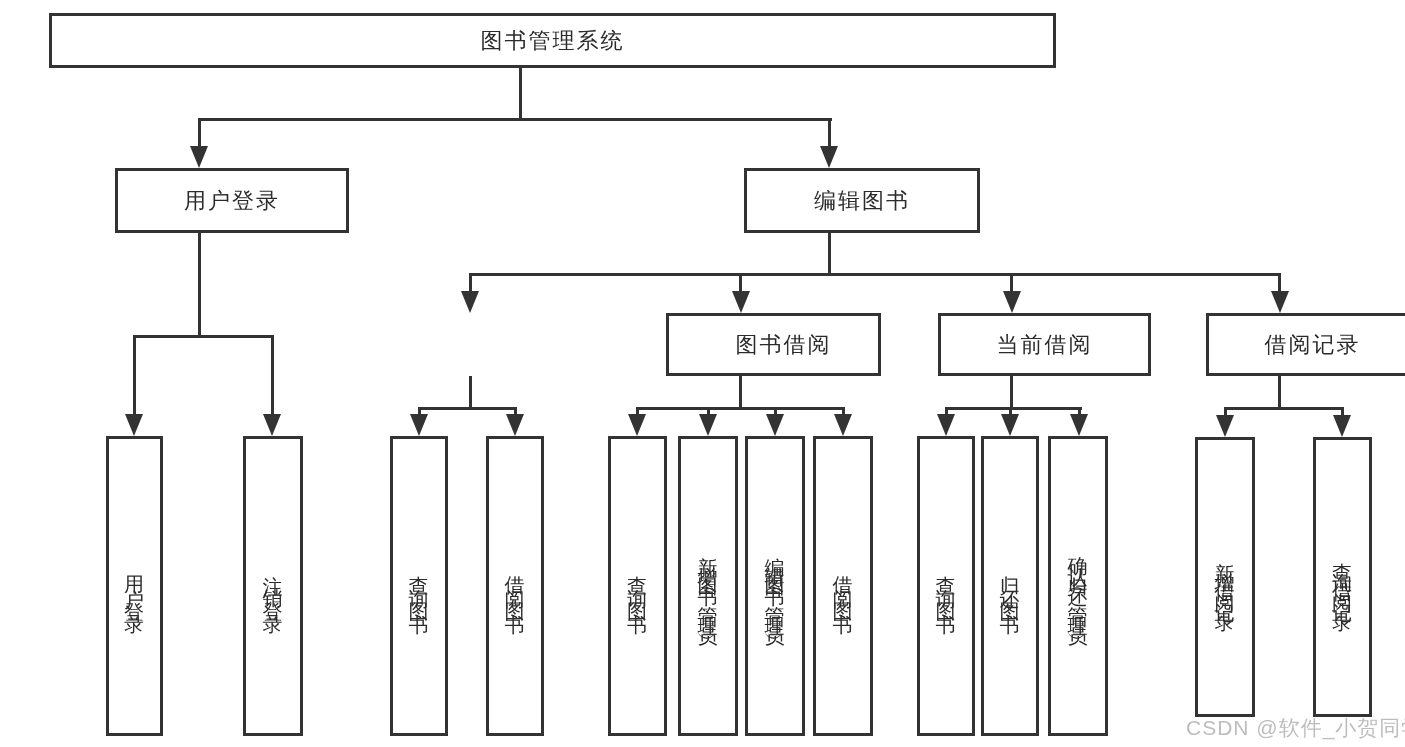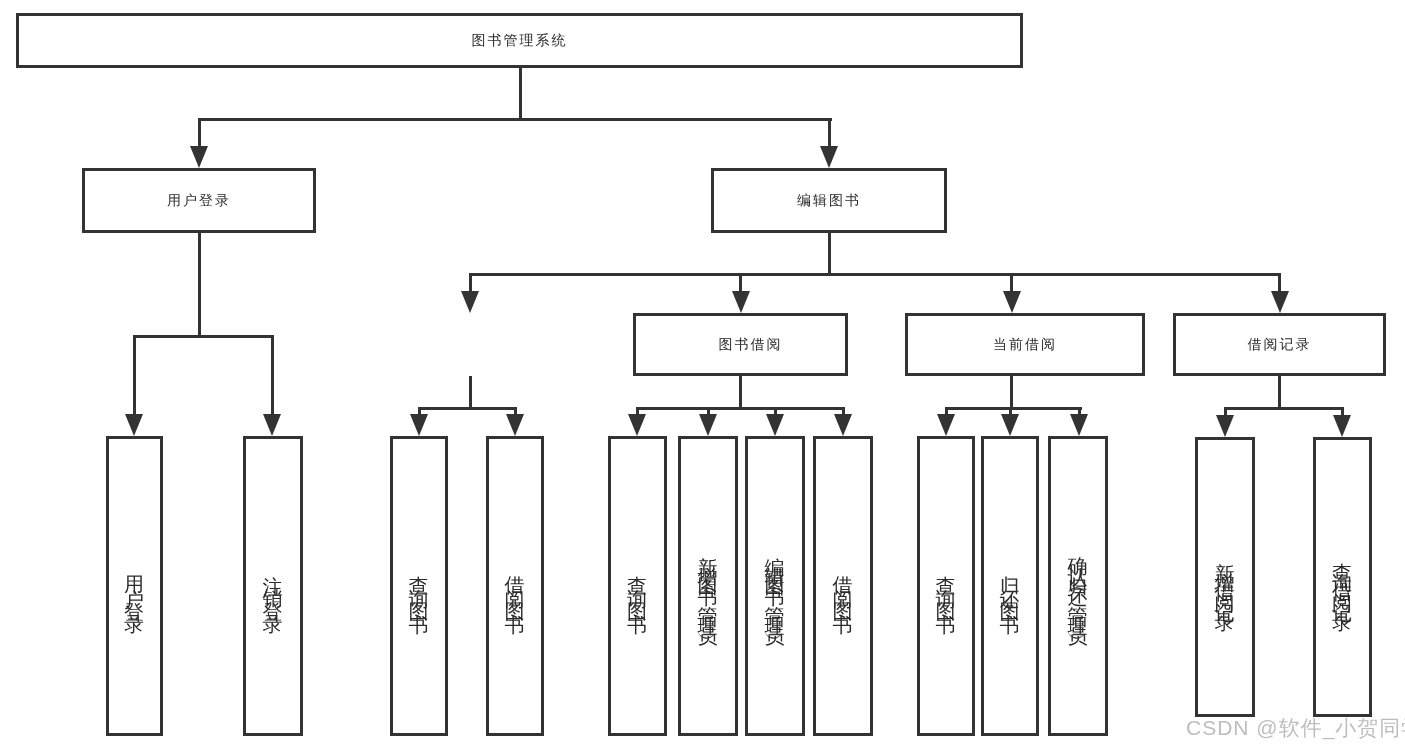--- a/index.html
+++ b/index.html
@@ -19,24 +19,25 @@
     overflow: hidden;
   }
   
   .hbox {
     position: absolute;
     border: 3px solid var(--color-line);
     background: var(--color-background);
     display: flex;
     align-items: center;
     justify-content: center;
-    font-size: 14px;
+    font-size: 22px;
     letter-spacing: 2px;
     color: var(--color-text);
     z-index: 2;
+    margin-left: 33px;
   }
   
   .vbox {
     position: absolute;
     border: 3px solid var(--color-line);
     background: var(--color-background);
     display: flex;
     align-items: center;
     justify-content: center;
     writing-mode: vertical-rl;
@@ -110,21 +111,21 @@
   <div class="vline" style="left:469px; top:273px; height:22px;"></div>
   <div class="tri" style="left:461px; top:291px;"></div>
   <div class="vline" style="left:739px; top:273px; height:22px;"></div>
   <div class="tri" style="left:732px; top:291px;"></div>
   <div class="vline" style="left:1010px; top:273px; height:22px;"></div>
   <div class="tri" style="left:1003px; top:291px;"></div>
   <div class="vline" style="left:1278px; top:273px; height:22px;"></div>
   <div class="tri" style="left:1271px; top:291px;"></div>
 
   <div class="hbox" style="left:633px; top:313px; width:215px; height:63px;padding-left:20px;">图书借阅</div>
-  <div class="hbox" style="left:905px; top:313px; width:240px; height:63px;">当前借阅</div>
+  <div class="hbox" style="left:905px; top:313px; width:213px; height:63px;">当前借阅</div>
   <div class="hbox" style="left:1173px; top:313px; width:213px; height:63px;">借阅记录</div>
 
   <div class="vline" style="left:469px; top:376px; height:31px;"></div>
   <div class="hline" style="left:418px; top:407px; width:99px;"></div>
   <div class="vline" style="left:418px; top:407px; height:10px;"></div>
   <div class="tri" style="left:410px; top:414px;"></div>
   <div class="vline" style="left:514px; top:407px; height:10px;"></div>
   <div class="tri" style="left:506px; top:414px;"></div>
 
   <div class="vline" style="left:739px; top:376px; height:31px;"></div>

